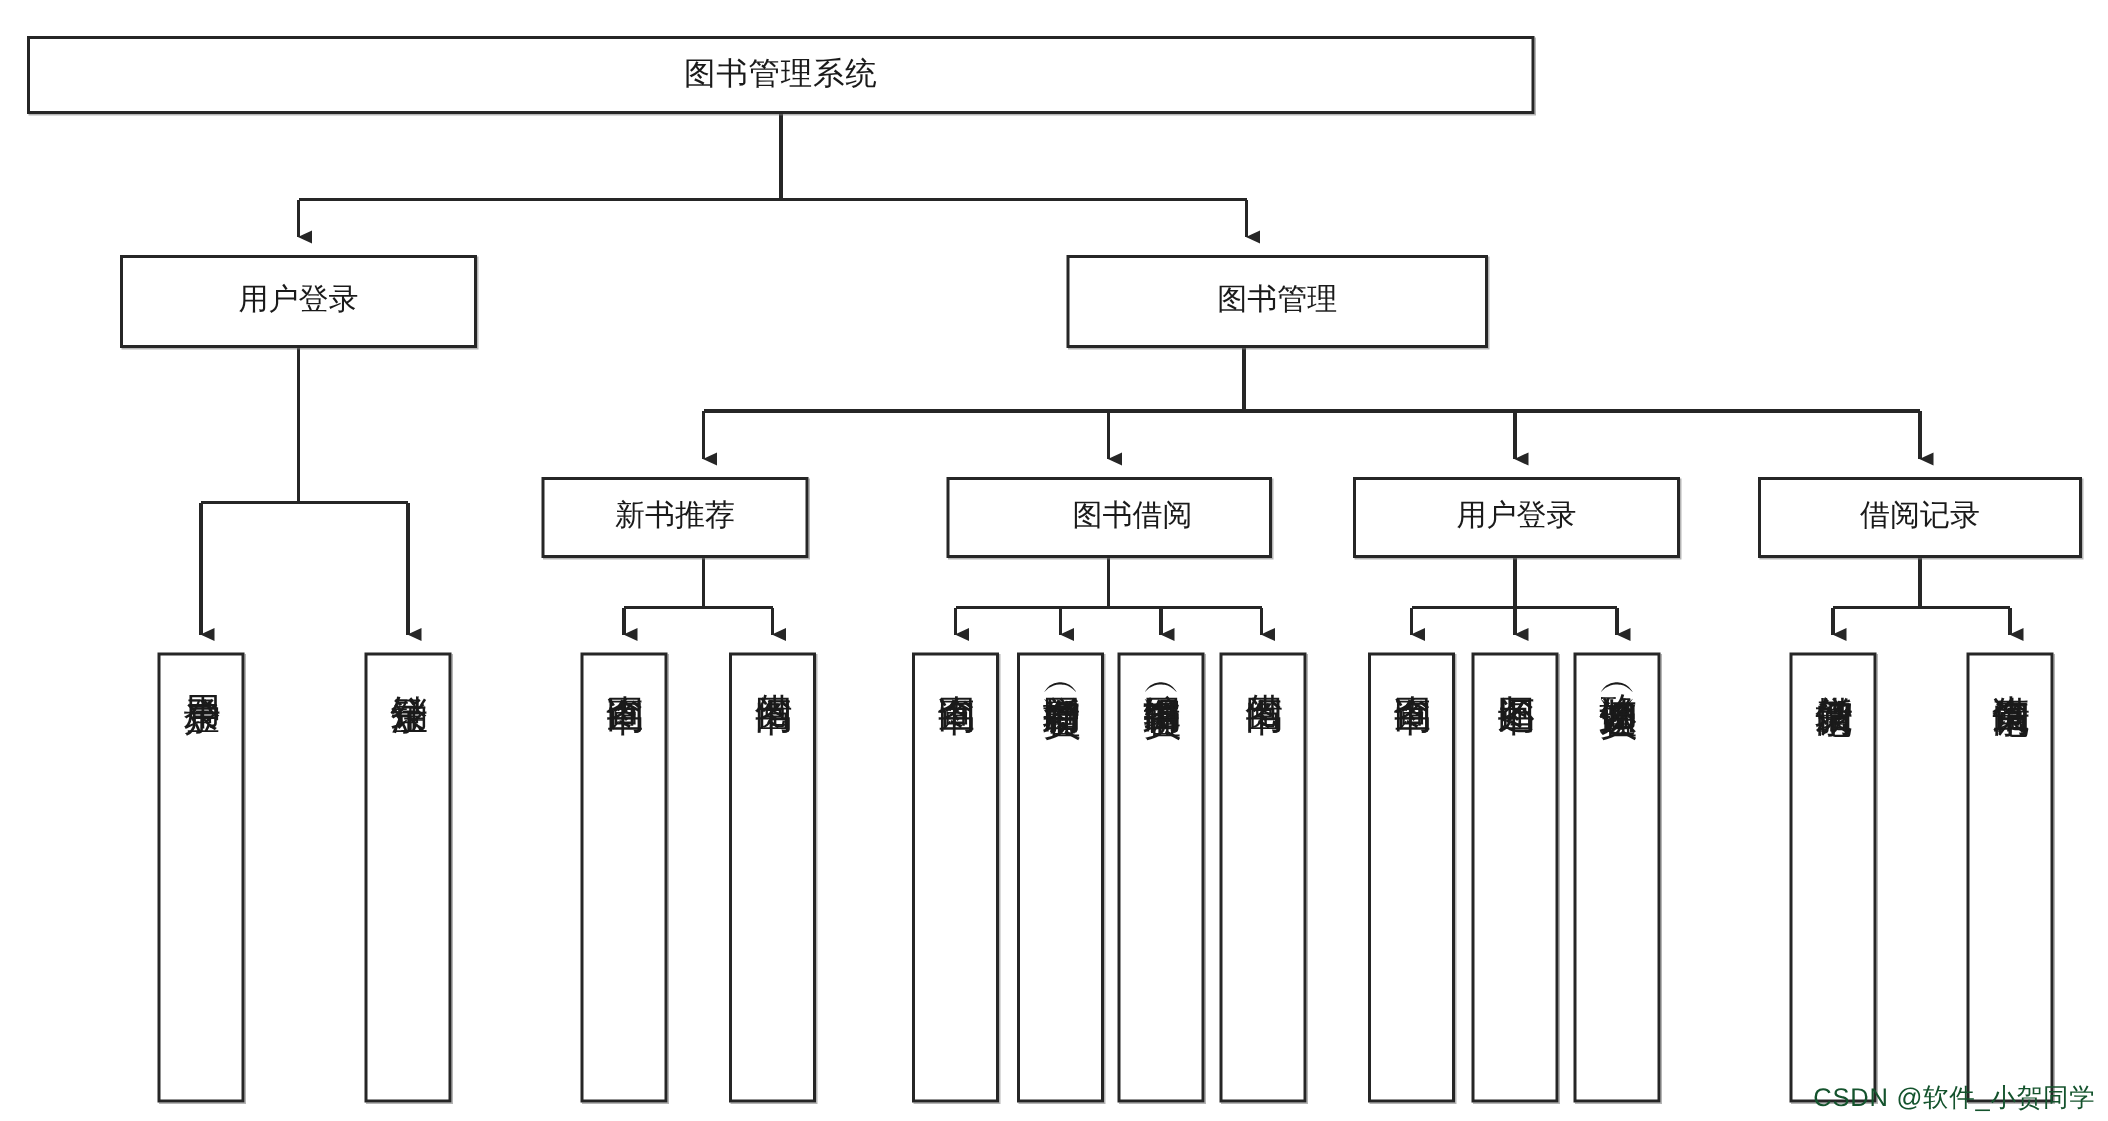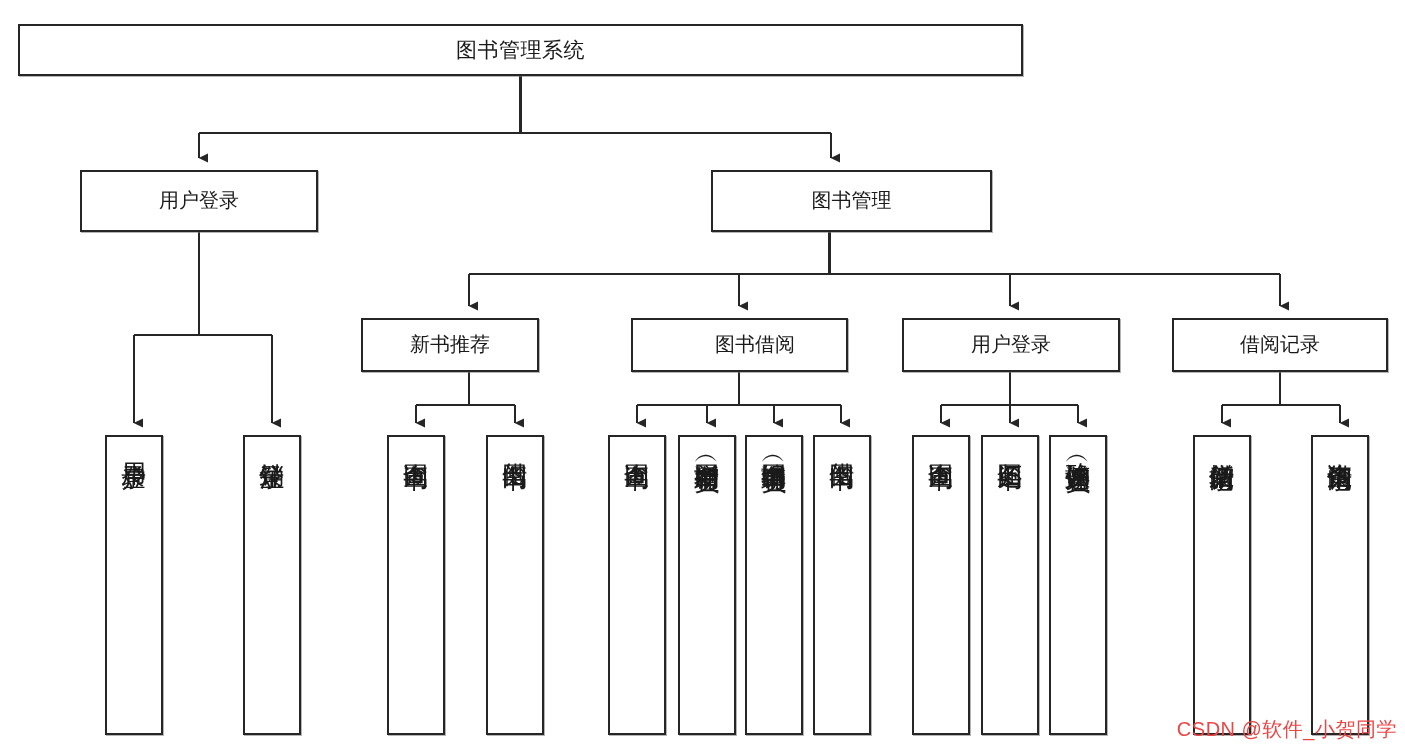--- a/index.html
+++ b/index.html
@@ -49,22 +49,22 @@
     letter-spacing:1px;
     white-space:normal;
     max-height:292px;
   }
   .node.leaf.tall .lbl{max-height:290px;}
 
   .watermark{
     position:absolute;
     right:8px;
     bottom:4px;
-    font-size:20px;
-    color:#ef4444;
+    font-size:17px;
+    color:#14532d;
     letter-spacing:.5px;
     white-space:nowrap;
     user-select:none;
   }
 </style>
 </head>
 <body>
 
 <div id="stage">
 

